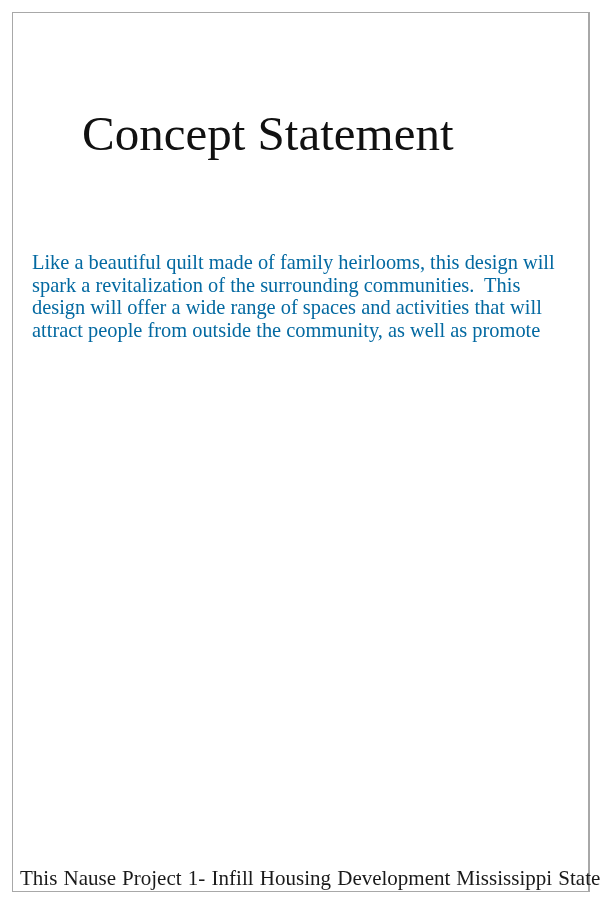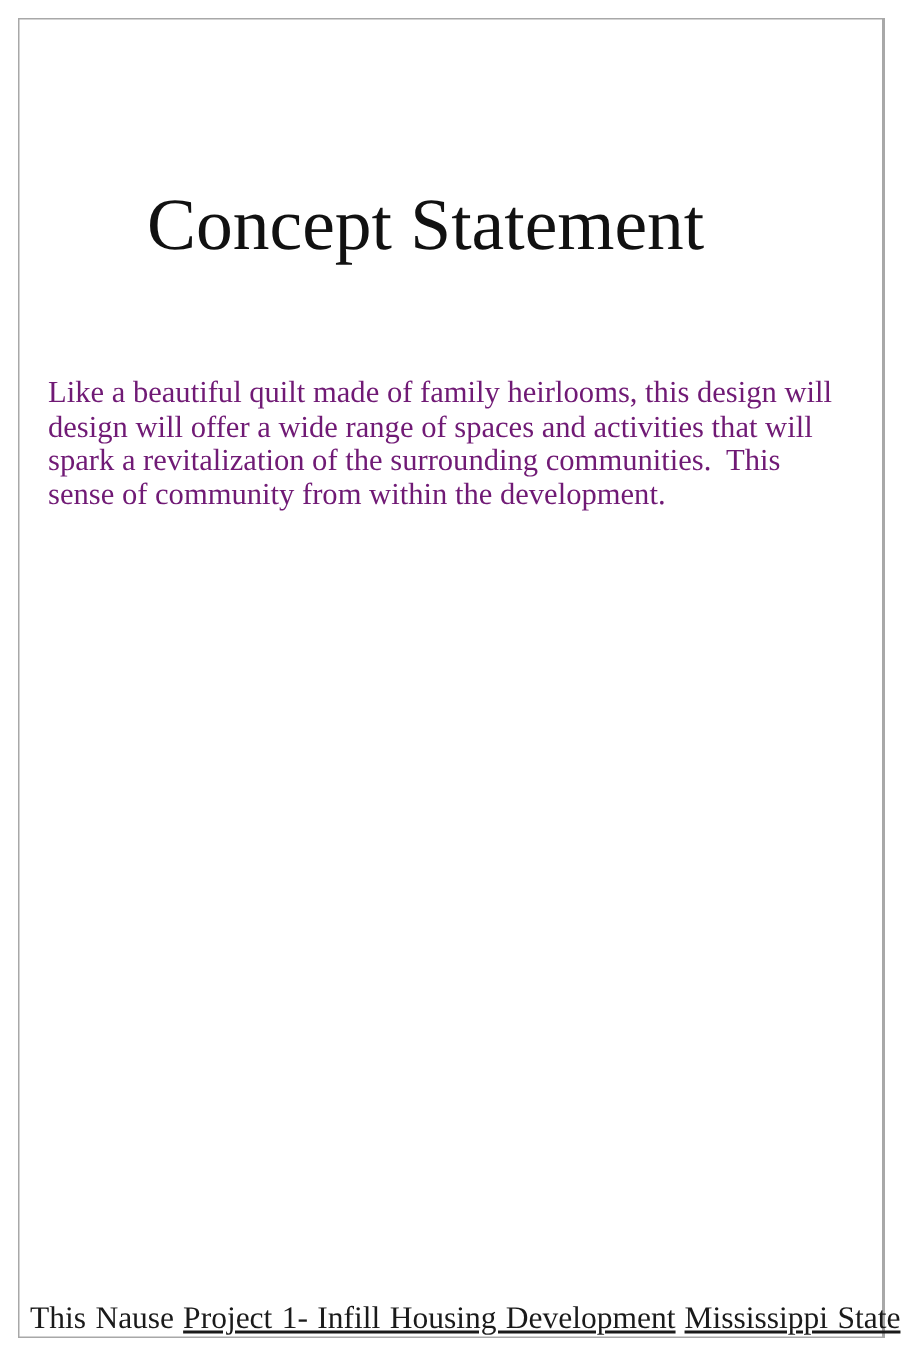--- a/index.html
+++ b/index.html
@@ -26,58 +26,58 @@
       box-sizing: border-box;
     }
     .title {
       position: absolute;
       left: 82px;
       top: 106px;
       font-size: 49px;
       line-height: 56px;
       white-space: nowrap;
       color: #111111;
-      margin: 16px;
+      margin: 0;
       font-weight: normal;
     }
     .body-text {
       position: absolute;
       left: 32px;
       top: 251px;
       width: 560px;
       font-size: 20.4px;
       line-height: 22.6px;
-      color: #701a75;
+      color: #0369a1;
       margin: 0;
     }
     .body-text .line {
       display: block;
       white-space: nowrap;
     }
     .footer {
       position: absolute;
       left: 20px;
       top: 866px;
       font-size: 21px;
       line-height: 24px;
       white-space: nowrap;
       color: #1a1a1a;
       word-spacing: 1px;
     }
-    .footer span + span { margin-left: 6px; text-decoration: underline; }
+    .footer span + span { margin-left: 6px; }
   </style>
 </head>
 <body>
 
 <div class="page-frame"></div>
 
 <h1 class="title">Concept Statement</h1>
 
 <p class="body-text">
   <span class="line">Like a beautiful quilt made of family heirlooms, this design will</span>
+  <span class="line" style="white-space: pre;">spark a revitalization of the surrounding communities.  This</span>
   <span class="line">design will offer a wide range of spaces and activities that will</span>
-  <span class="line" style="white-space: pre;">spark a revitalization of the surrounding communities.  This</span>
-  <span class="line">sense of community from within the development.</span>
+  <span class="line">attract people from outside the community, as well as promote</span>
 </p>
 
 <div class="footer">
   <span>This Nause</span><span>Project 1- Infill Housing Development</span><span>Mississippi State</span>
 </div>
 
 </body></html>

